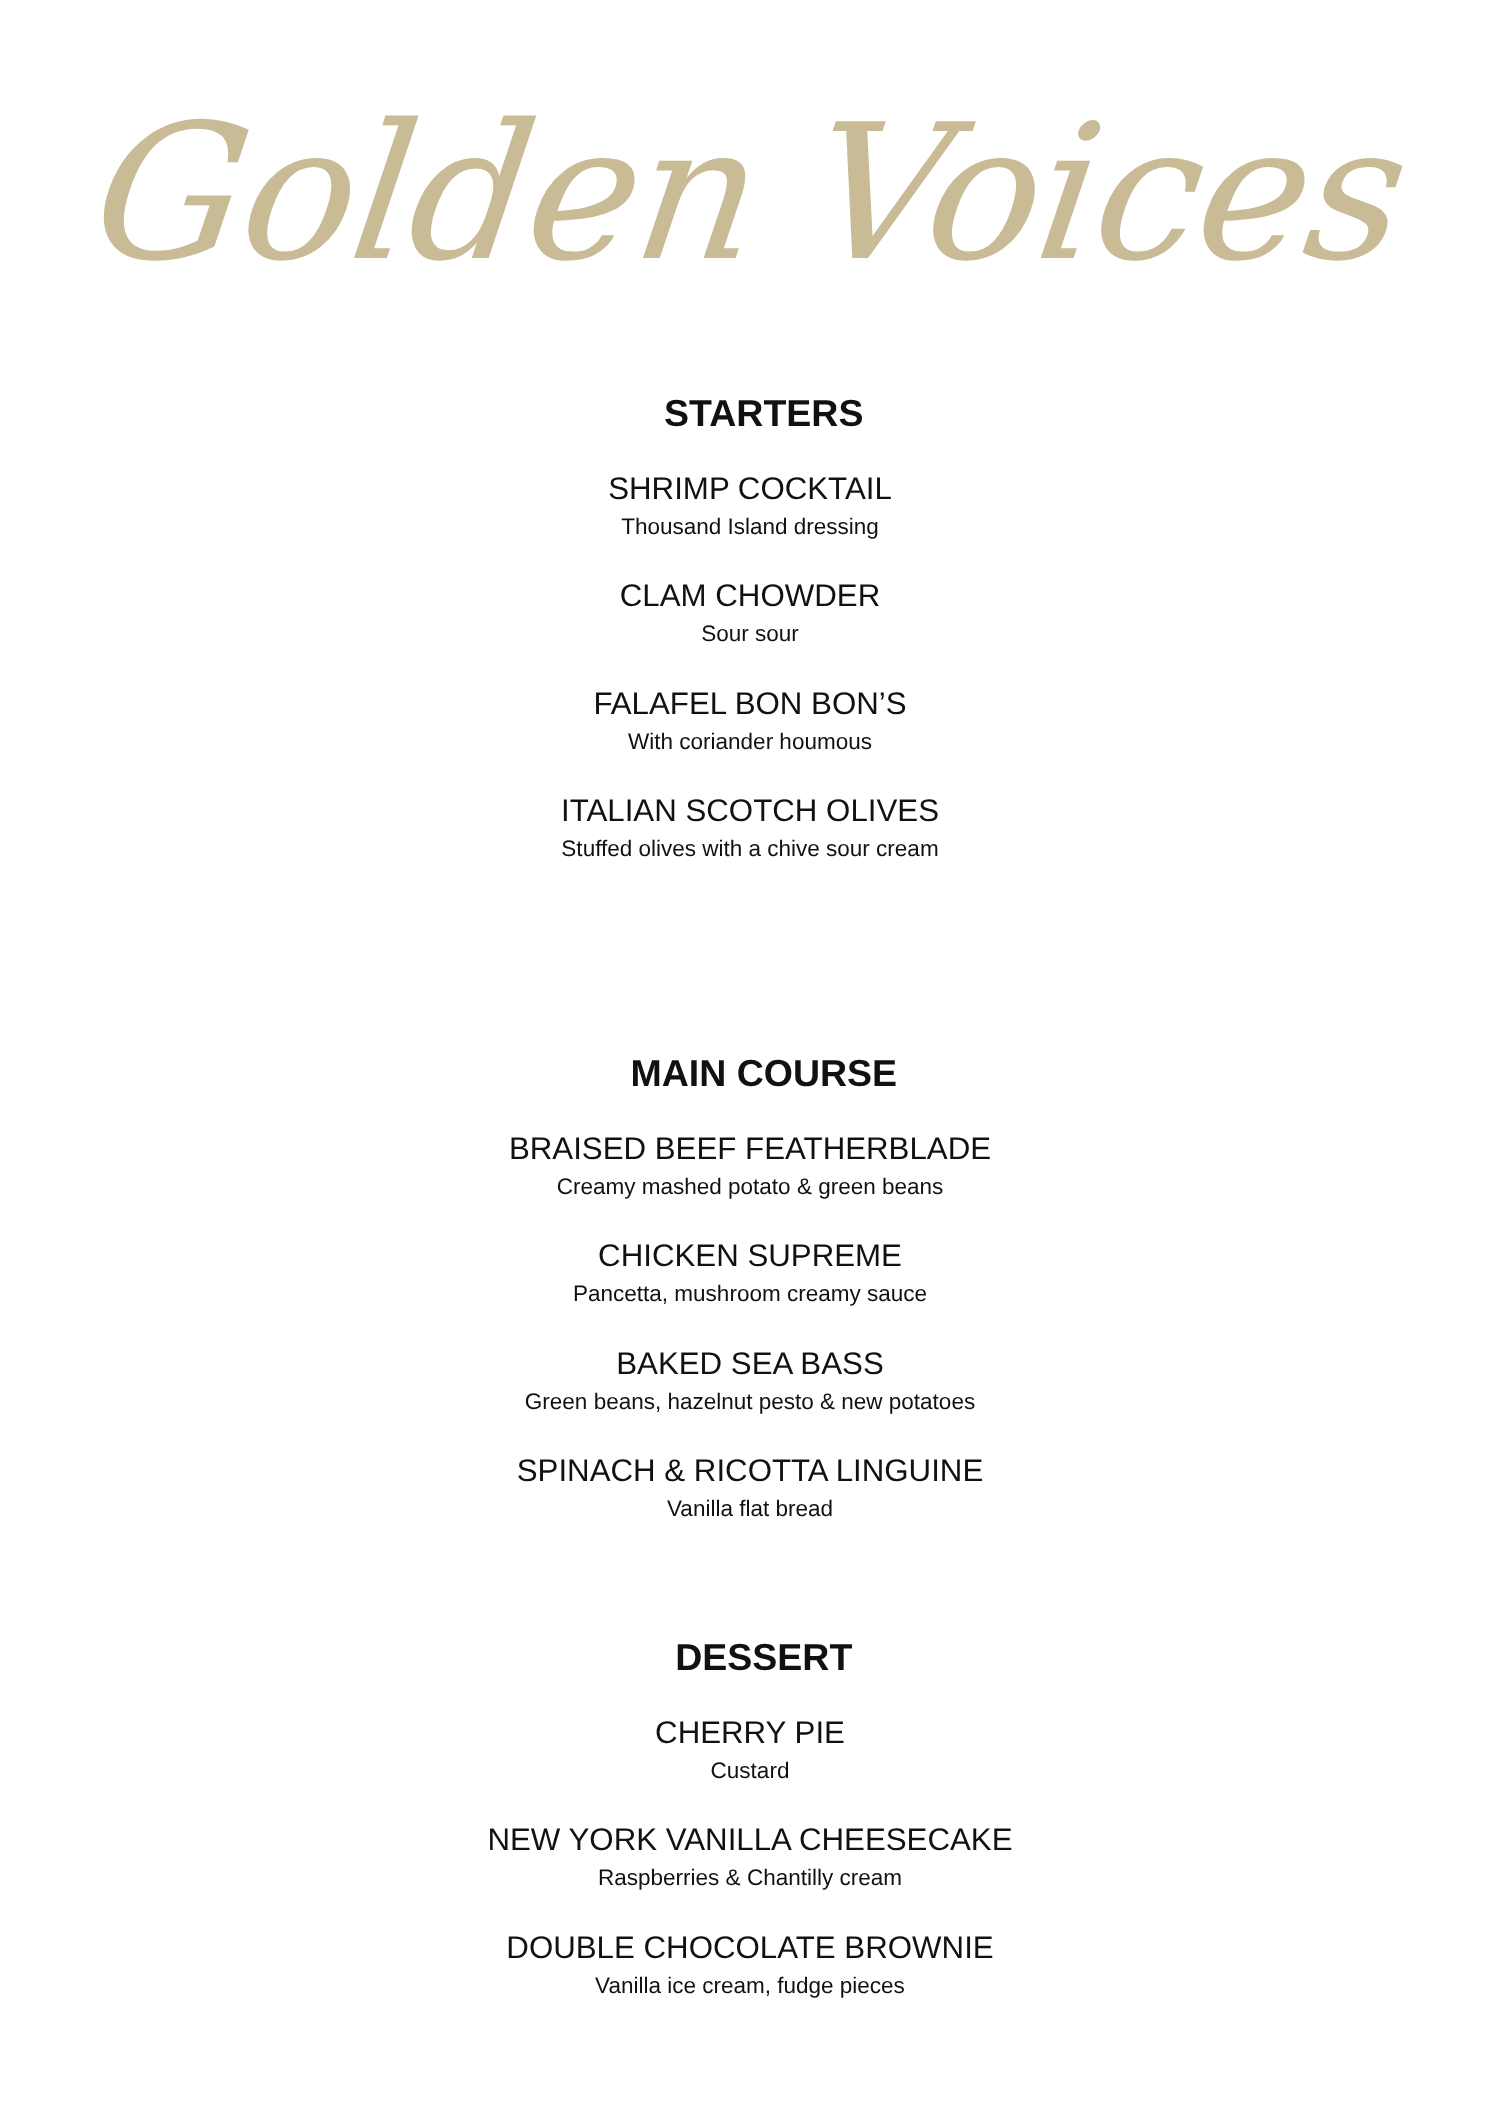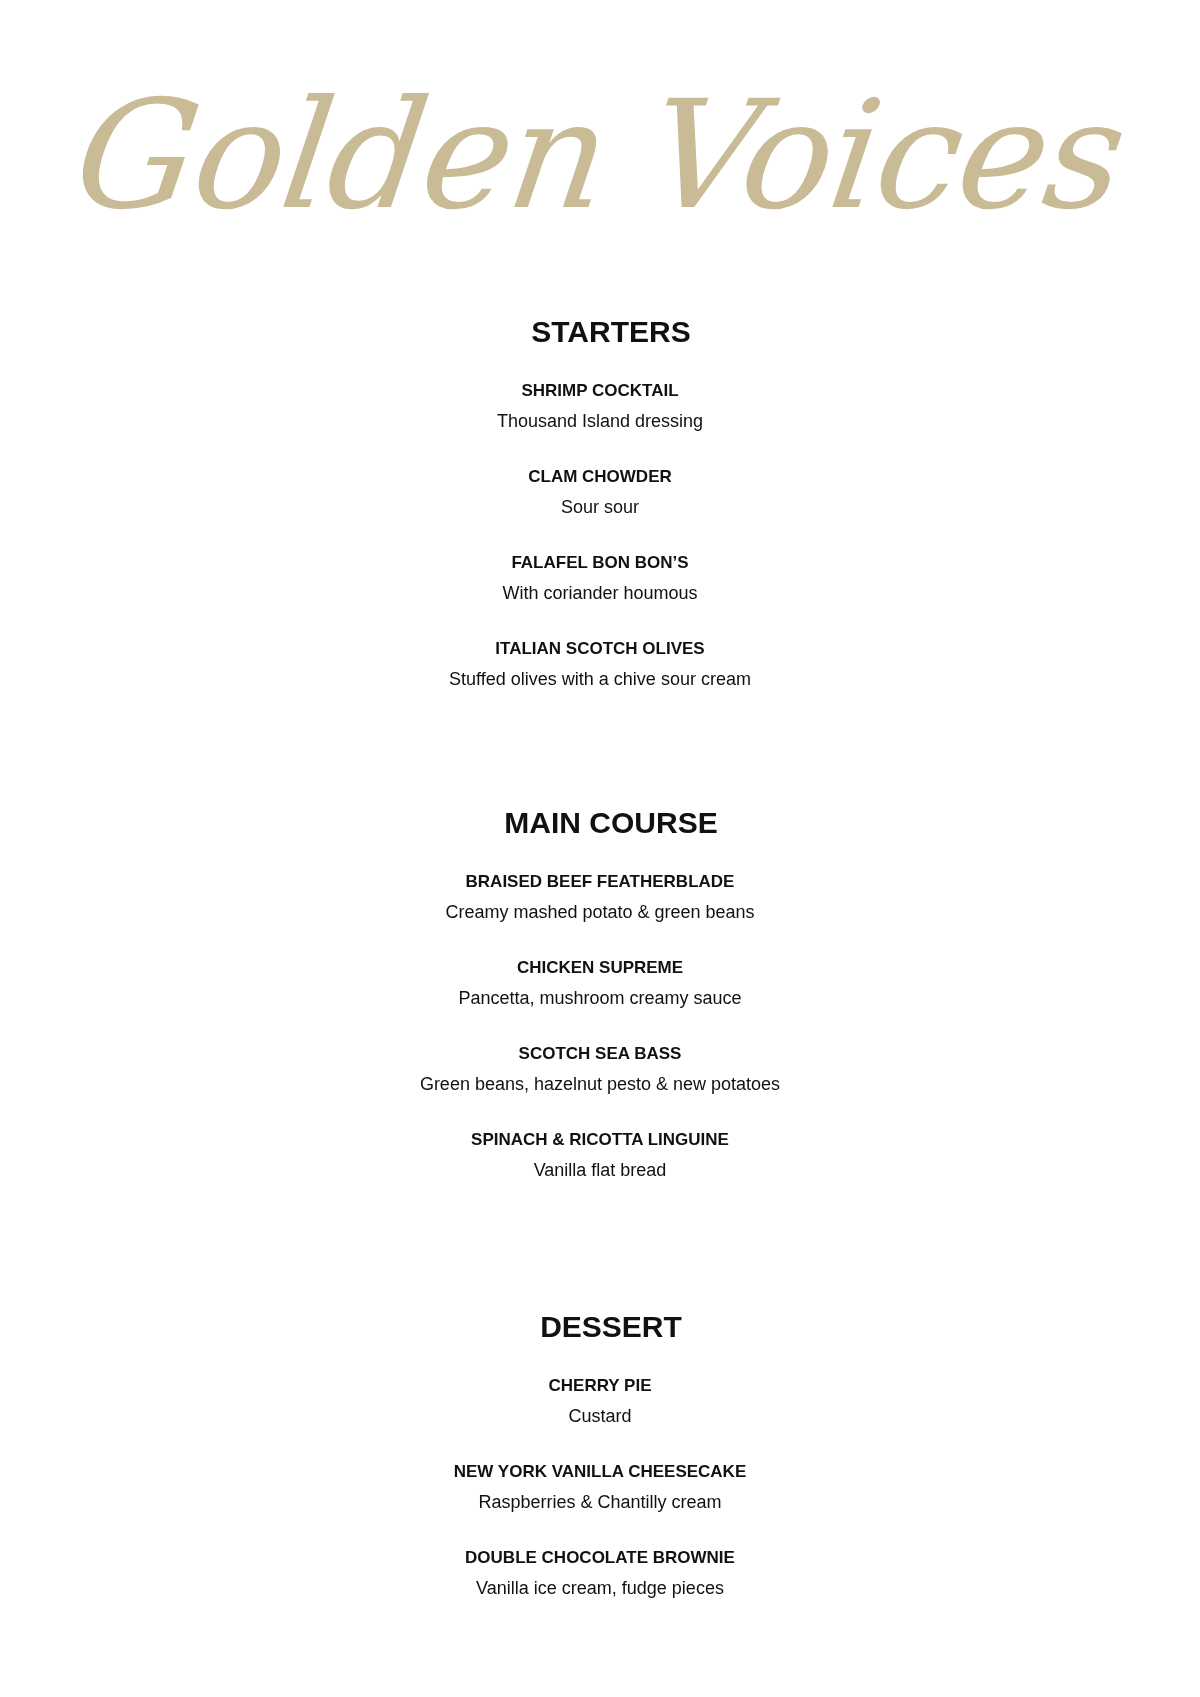--- a/index.html
+++ b/index.html
@@ -6,24 +6,24 @@
     body { width: 1200px; height: 1697px; position: relative; overflow: hidden; font-family: "DejaVu Sans", sans-serif; color: #111111; }
     .title {
       position: absolute; left: 0; top: 55px; width: 1200px; text-align: center;
       font-family: "DejaVu Serif", serif; font-style: italic; font-weight: normal;
       font-size: 150px; line-height: 200px; color: #c8bb96; letter-spacing: -2px;
       transform: skewX(-8deg);
     }
     .section { position: absolute; left: 0; width: 1200px; text-align: center; }
     .section-heading { font-family: "Liberation Sans", sans-serif; font-weight: bold; font-size: 30px; line-height: 40px; margin: 0 0 24px 0; color: #111111; padding-left: 22px; }
     .item { margin-bottom: 26px; }
-    .item-name { font-family: "Liberation Sans", sans-serif; font-weight: bold; font-size: 17px; line-height: 30px; color: #111111; }
+    .item-name { font-family: "Liberation Sans", sans-serif; font-weight: normal; font-size: 25px; line-height: 30px; color: #111111; }
     .item-desc { font-family: "Liberation Sans", sans-serif; font-weight: normal; font-size: 18px; line-height: 30px; color: #111111; }
     #sec-starters { top: 312px; }
-    #sec-main { top: 803px; }
+    #sec-main { top: 840px; }
     #sec-dessert { top: 1307px; }
   </style>
 </head>
 <body>
 
 <div class="title">Golden Voices</div>
 
 <div class="section" id="sec-starters">
   <div class="section-heading">STARTERS</div>
   <div class="item">
@@ -48,21 +48,21 @@
   <div class="section-heading">MAIN COURSE</div>
   <div class="item">
     <div class="item-name">BRAISED BEEF FEATHERBLADE</div>
     <div class="item-desc">Creamy mashed potato &amp; green beans</div>
   </div>
   <div class="item">
     <div class="item-name">CHICKEN SUPREME</div>
     <div class="item-desc">Pancetta, mushroom creamy sauce</div>
   </div>
   <div class="item">
-    <div class="item-name">SCOTCH SEA BASS</div>
+    <div class="item-name">BAKED SEA BASS</div>
     <div class="item-desc">Green beans, hazelnut pesto &amp; new potatoes</div>
   </div>
   <div class="item">
     <div class="item-name">SPINACH &amp; RICOTTA LINGUINE</div>
     <div class="item-desc">Vanilla flat bread</div>
   </div>
 </div>
 
 <div class="section" id="sec-dessert">
   <div class="section-heading">DESSERT</div>

